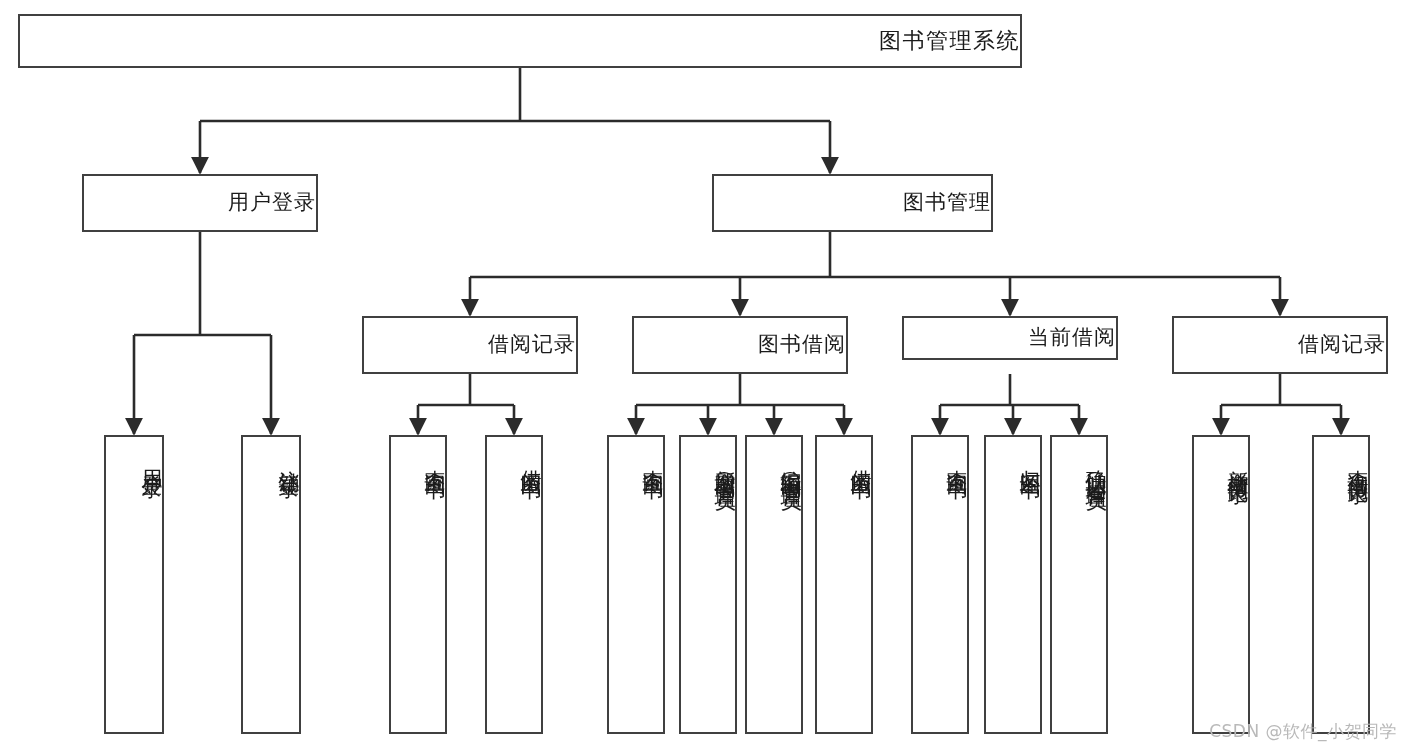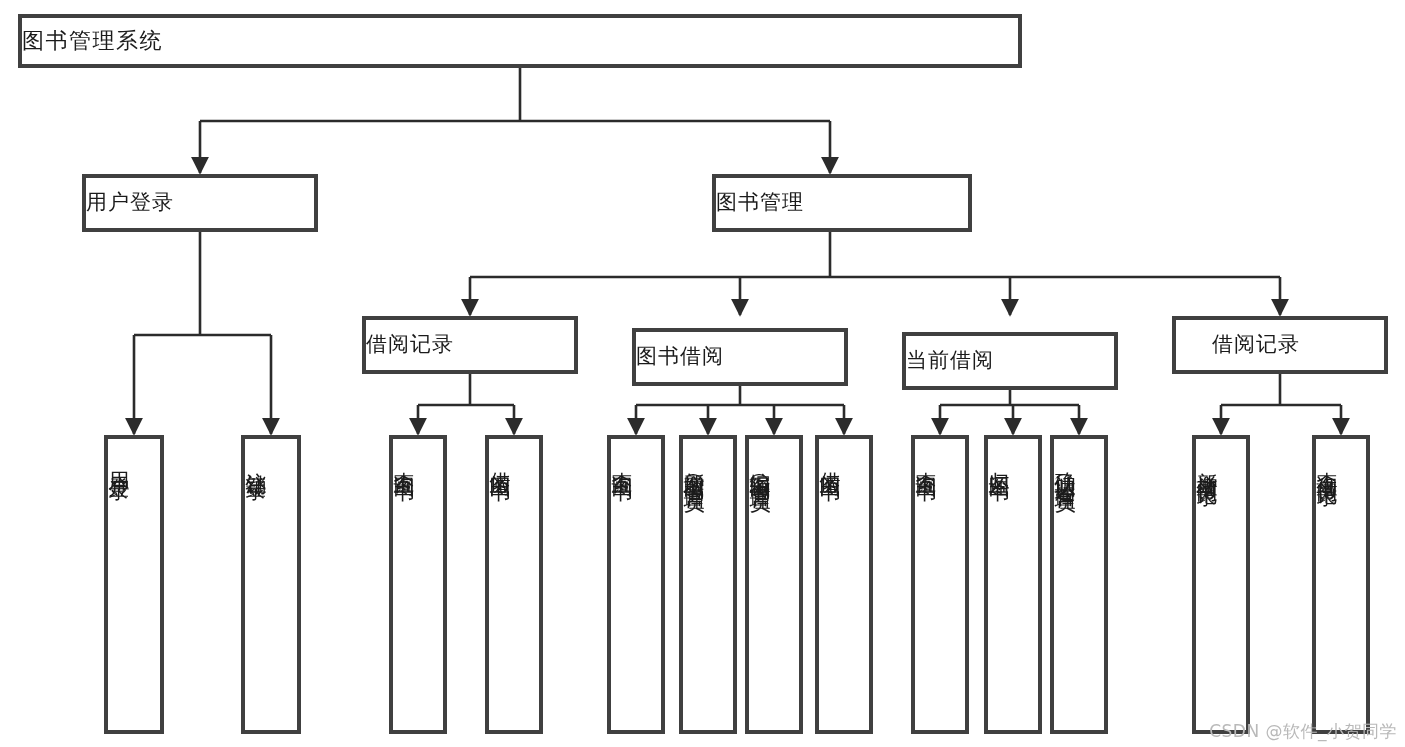--- a/index.html
+++ b/index.html
@@ -23,24 +23,24 @@
     left: 0;
     top: 0;
     width: 1405px;
     height: 747px;
     pointer-events: none;
   }
   .node {
     position: absolute;
     box-sizing: border-box;
     background: #ffffff;
-    border: 4px solid #404040;
+    border: 2px solid #404040;
     display: flex;
     align-items: center;
-    justify-content: flex-start;
+    justify-content: flex-end;
     color: #1b1b1b;
     z-index: 2;
   }
   .node .lbl {
     display: block;
     text-align: center;
     line-height: 1.12;
     white-space: nowrap;
   }
   
@@ -125,31 +125,31 @@
       </g>
   </svg>
 
   <div class="node root h-node" id="n-root" style="left: 18px; top: 14px; width: 1004px; height: 54px;">
     <span class="lbl">图书管理系统</span>
   </div>
 
   <div class="node h-node" id="n-user-login" style="left: 82px; top: 174px; width: 236px; height: 58px;">
     <span class="lbl">用户登录</span>
   </div>
-  <div class="node h-node" id="n-book-manage" style="left: 712px; top: 174px; width: 260px; height: 58px;">
+  <div class="node h-node" id="n-book-manage" style="left: 712px; top: 174px; width: 281px; height: 58px;">
     <span class="lbl">图书管理</span>
   </div>
 
   <div class="node h-node" id="n-new-book-recommend" style="left: 362px; top: 316px; width: 216px; height: 58px;">
     <span class="lbl">借阅记录</span>
   </div>
-  <div class="node h-node" id="n-book-borrow" style="left: 632px; top: 328px; width: 216px; height: 58px;">
+  <div class="node h-node" id="n-book-borrow" style="left: 632px; top: 316px; width: 216px; height: 58px;">
     <span class="lbl">图书借阅</span>
   </div>
-  <div class="node h-node" id="n-current-borrow" style="left: 902px; top: 332px; width: 216px; height: 58px;">
+  <div class="node h-node" id="n-current-borrow" style="left: 902px; top: 316px; width: 216px; height: 44px;">
     <span class="lbl">当前借阅</span>
   </div>
   <div class="node h-node" id="n-borrow-record" style="left: 1172px; top: 316px; width: 216px; height: 58px; padding-left: 36px;">
     <span class="lbl">借阅记录</span>
   </div>
 
   <div class="node v-node" id="n-leaf-user-login" style="left: 104px; top: 435px; width: 60px; height: 299px;">
     <span class="lbl">用户登录</span>
   </div>
   <div class="node v-node" id="n-leaf-user-logout" style="left: 241px; top: 435px; width: 60px; height: 299px;">

